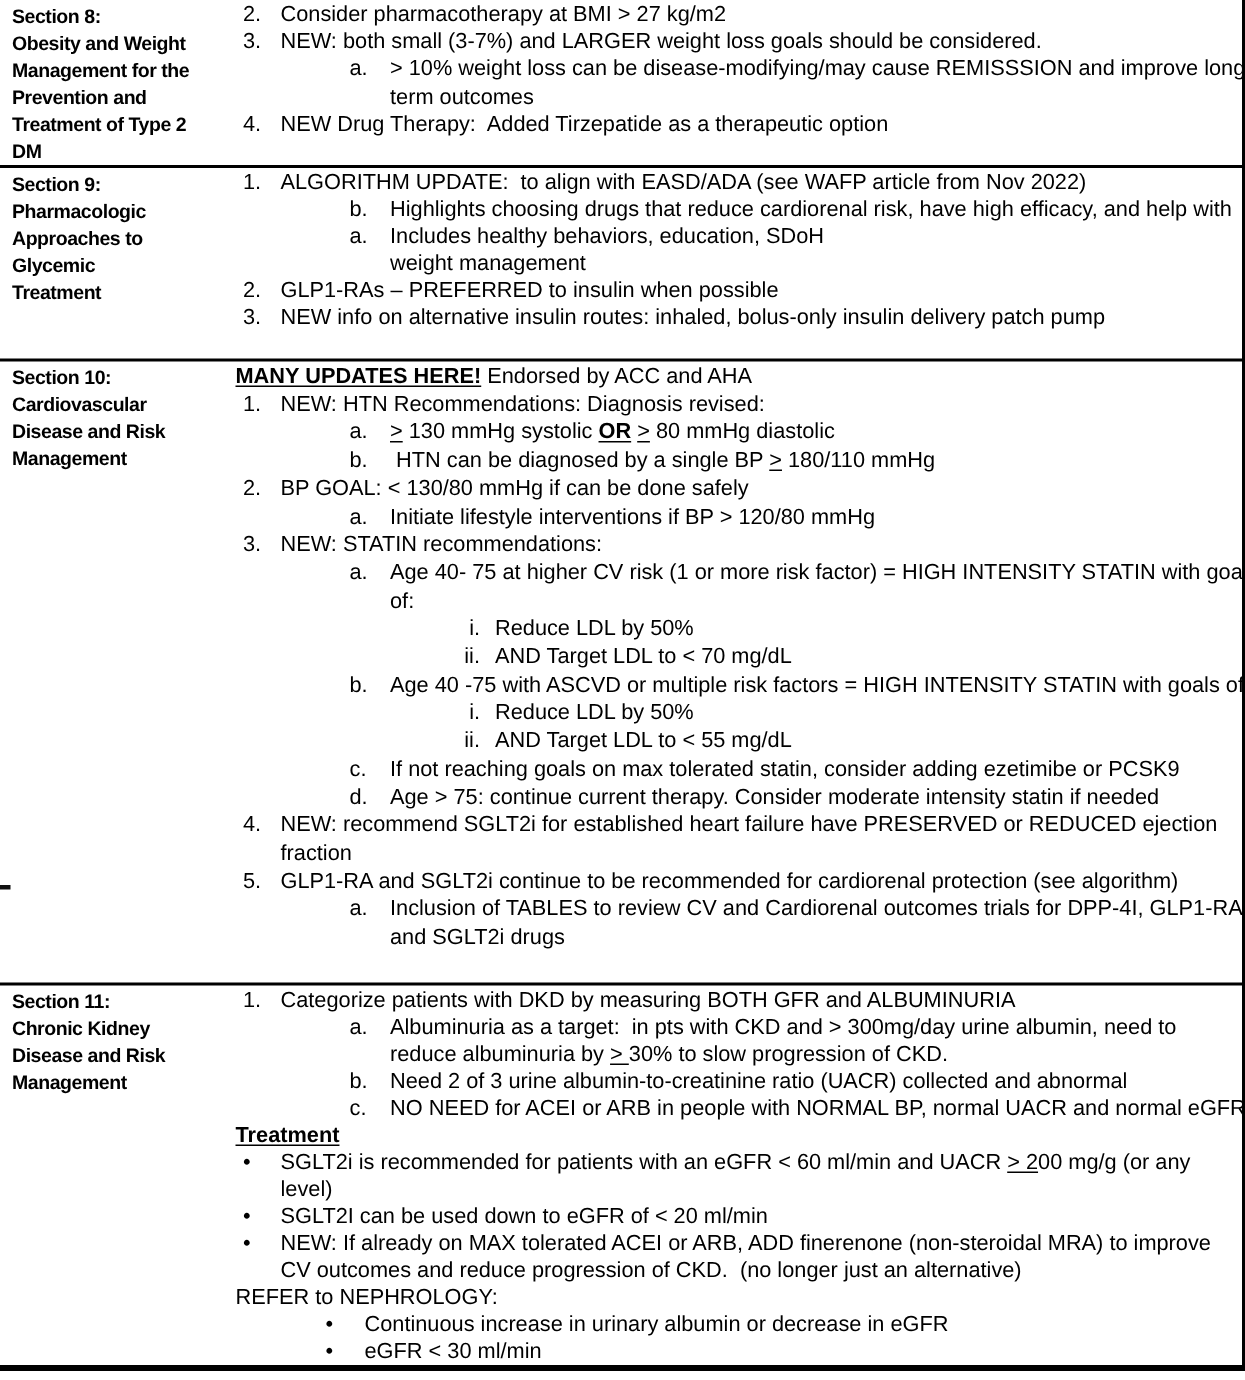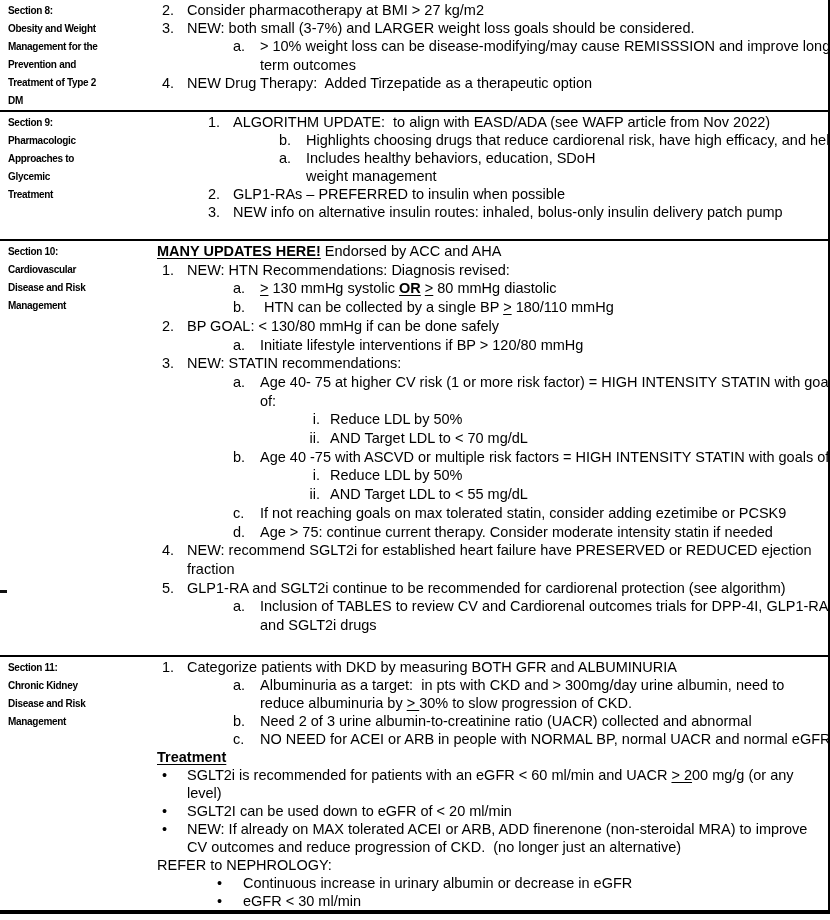--- a/index.html
+++ b/index.html
@@ -1,25 +1,25 @@
 <!DOCTYPE html>
 <html><head>
 <meta charset="utf-8">
 <style>
   html,body{margin:0;padding:0;background:#fff;}
   #page{position:relative;width:830px;height:920px;background:#ffffff;overflow:hidden;
         font-family:"Liberation Sans","DejaVu Sans",sans-serif;color:#000;}
   .doc-table{width:828px;border-right:2px solid #000;}
   .row{display:flex;border-bottom:2px solid #000;overflow:hidden;}
   .row:nth-child(1){min-height:110px;}
-  .row:nth-child(2){min-height:127px;gap:46px;}
+  .row:nth-child(2){min-height:127px;}
   .row:nth-child(3){min-height:414px;}
   .row:nth-child(4){min-height:253px;border-bottom:4px solid #000;}
   .col-title{width:147px;flex-shrink:0;padding:2px 2px 0 8px;box-sizing:border-box;
-             font-weight:bold;font-size:10px;letter-spacing:-0.3px;line-height:18px;
+             font-weight:bold;font-size:13px;letter-spacing:-0.3px;line-height:18px;
              white-space:pre;overflow:hidden;}
   .col-content{flex:1;padding-top:1px;font-size:14.5px;overflow:hidden;}
   .row:nth-child(1) .col-content{line-height:18.2px;}
   .row:nth-child(2) .col-content{line-height:18px;}
   .row:nth-child(3) .col-content{line-height:18.7px;}
   .row:nth-child(4) .col-content{line-height:18px;}
   .line{white-space:pre;}
   .ind-none{padding-left:10px;}
   .ind-l0{padding-left:15px;}
   .ind-l0 .mk{display:inline-block;width:25px;}
@@ -70,21 +70,21 @@
       </div>
       <div class="row">
         <div class="col-title">Section 10:
 Cardiovascular
 Disease and Risk
 Management</div>
         <div class="col-content">
           <div class="line ind-none"><span class="tx"><span class="b u">MANY UPDATES HERE!</span><span> Endorsed by ACC and AHA</span></span></div>
           <div class="line ind-l0"><span class="mk">1.</span><span class="tx"><span>NEW: HTN Recommendations: Diagnosis revised:</span></span></div>
           <div class="line ind-l1"><span class="mk">a.</span><span class="tx"><span class="u">&gt;</span><span> 130 mmHg systolic </span><span class="b u">OR</span><span> </span><span class="u">&gt;</span><span> 80 mmHg diastolic</span></span></div>
-          <div class="line ind-l1"><span class="mk">b.</span><span class="tx"><span> HTN can be collected by a single BP </span><span class="u">&gt;</span><span> 180/110 mmHg</span></span></div>
+          <div class="line ind-l1"><span class="mk">b.</span><span class="tx"><span> HTN can be diagnosed by a single BP </span><span class="u">&gt;</span><span> 180/110 mmHg</span></span></div>
           <div class="line ind-l0"><span class="mk">2.</span><span class="tx"><span>BP GOAL: &lt; 130/80 mmHg if can be done safely</span></span></div>
           <div class="line ind-l1"><span class="mk">a.</span><span class="tx"><span>Initiate lifestyle interventions if BP &gt; 120/80 mmHg</span></span></div>
           <div class="line ind-l0"><span class="mk">3.</span><span class="tx"><span>NEW: STATIN recommendations:</span></span></div>
           <div class="line ind-l1"><span class="mk">a.</span><span class="tx"><span>Age 40- 75 at higher CV risk (1 or more risk factor) = HIGH INTENSITY STATIN with goals</span></span></div>
           <div class="line ind-l1"><span class="mk"></span><span class="tx"><span>of:</span></span></div>
           <div class="line ind-l2"><span class="mk">i.</span><span class="tx"><span>Reduce LDL by 50%</span></span></div>
           <div class="line ind-l2"><span class="mk">ii.</span><span class="tx"><span>AND Target LDL to &lt; 70 mg/dL</span></span></div>
           <div class="line ind-l1"><span class="mk">b.</span><span class="tx"><span>Age 40 -75 with ASCVD or multiple risk factors = HIGH INTENSITY STATIN with goals of:</span></span></div>
           <div class="line ind-l2"><span class="mk">i.</span><span class="tx"><span>Reduce LDL by 50%</span></span></div>
           <div class="line ind-l2"><span class="mk">ii.</span><span class="tx"><span>AND Target LDL to &lt; 55 mg/dL</span></span></div>

